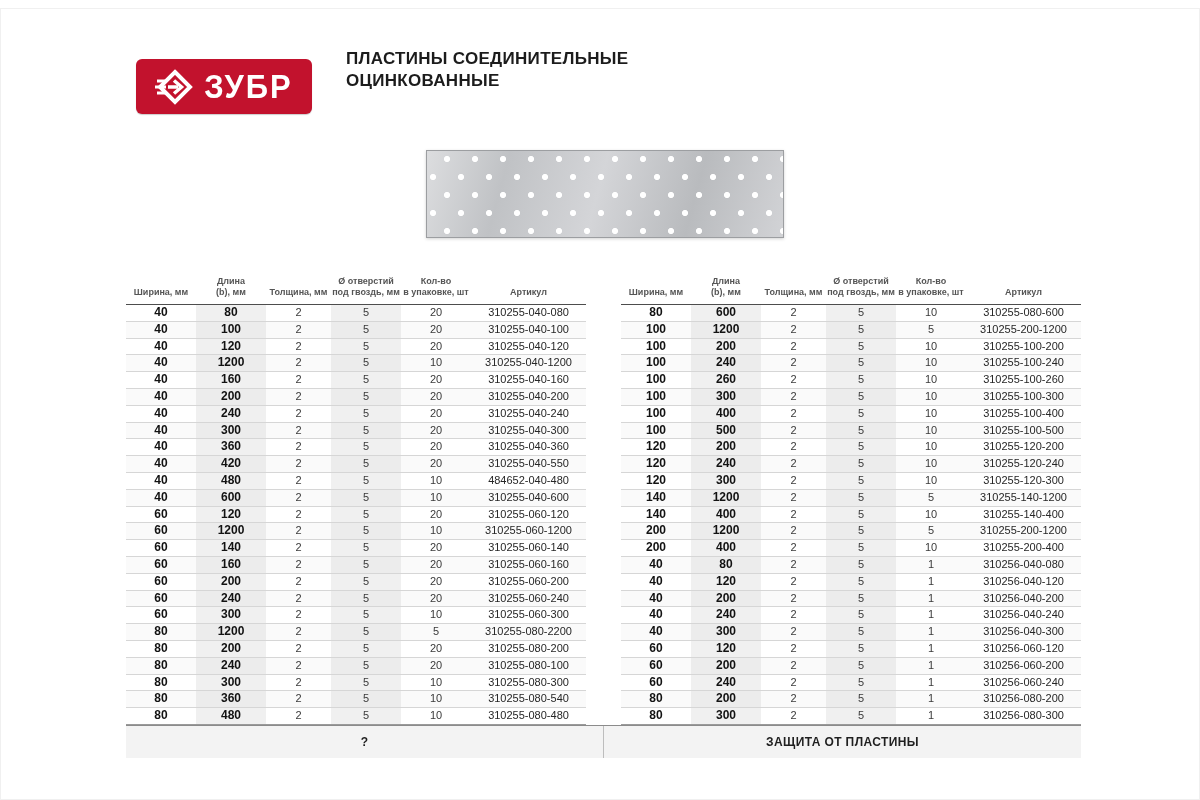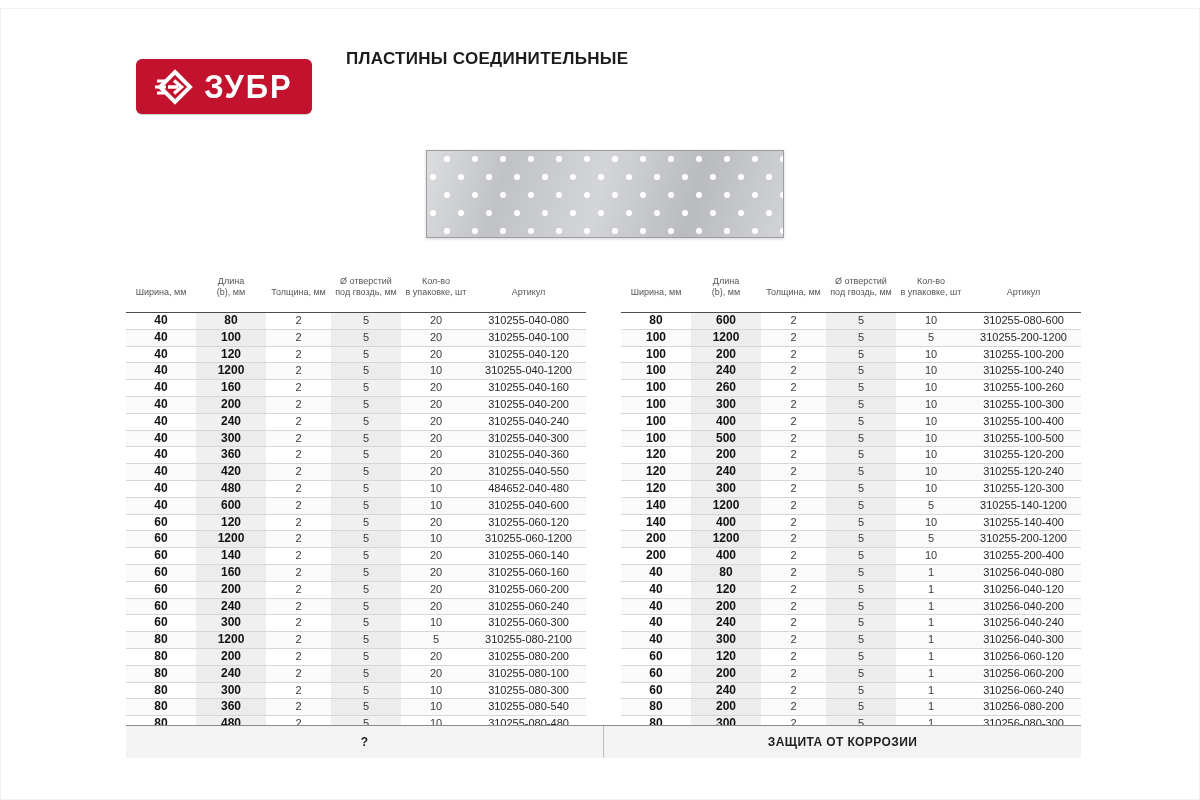--- a/index.html
+++ b/index.html
@@ -37,22 +37,22 @@
     background-position:6px -10px,20px 8px,0 0;
     box-shadow:0 1px 3px rgba(0,0,0,.18);
   }
 
   
   .tables{position:absolute;left:125px;top:262px;width:955px;display:flex;gap:35px;}
   table{border-collapse:collapse;width:460px;table-layout:fixed;}
   col.c1{width:70px}col.c2{width:70px}col.c3{width:65px}
   col.c4{width:70px}col.c5{width:70px}col.c6{width:115px}
   th{
-    font-weight:normal;font-size:9px;color:#555;text-align:center;vertical-align:bottom;
-    padding:2px 1px 13px;white-space:pre-line;line-height:1.3;
+    font-weight:bold;font-size:9px;color:#555;text-align:center;vertical-align:bottom;
+    padding:2px 1px 5px;white-space:pre-line;line-height:1.3;
     border-bottom:1px solid #4d4d4d;height:26px;
   }
   td{
     text-align:center;height:15.8px;padding:0 2px;border-bottom:1px solid #d6d6d6;
     font-size:11px;color:#3a3a3a;line-height:15.8px;overflow:hidden;white-space:nowrap;
   }
   td:nth-child(1),td:nth-child(2){font-weight:bold;color:#121212;font-size:12px;}
   td:nth-child(2),td:nth-child(4){background:#f0f0f0;}
   td:nth-child(6){color:#262626;}
   tbody tr:nth-child(even) td{background-color:#fafafa;}
@@ -83,20 +83,21 @@
         <path d="M2 14 h9 M0 20 h11 M2 26 h9" stroke="#ffffff" stroke-width="3" fill="none"></path>
         <path d="M13 20 h10" stroke="#ffffff" stroke-width="3.5" fill="none"></path>
         <path d="M19 13.5 L26.5 20 L19 26.5" fill="none" stroke="#ffffff" stroke-width="3.5"></path>
       </svg>
     </span>
     <span class="logo-text">ЗУБР</span>
   </div>
 
   <div class="page-title">
     <div>ПЛАСТИНЫ СОЕДИНИТЕЛЬНЫЕ</div>
+    <div>ОЦИНКОВАННЫЕ</div>
   </div>
 
   <div class="plate"></div>
 
   <div class="tables">
     <table>
       <colgroup>
         <col class="c1">
           <col class="c2">
           <col class="c3">
@@ -269,21 +270,21 @@
             <td>5</td>
             <td>10</td>
             <td>310255-060-300</td>
           </tr>
           <tr>
             <td>80</td>
             <td>1200</td>
             <td>2</td>
             <td>5</td>
             <td>5</td>
-            <td>310255-080-2100</td>
+            <td>310255-080-2200</td>
           </tr>
           <tr>
             <td>80</td>
             <td>200</td>
             <td>2</td>
             <td>5</td>
             <td>20</td>
             <td>310255-080-200</td>
           </tr>
           <tr>
@@ -542,16 +543,16 @@
             <td>5</td>
             <td>1</td>
             <td>310256-080-300</td>
           </tr>
         </tbody>
       </table>
   </div>
 
   <div class="footer">
     <div class="footer-cell">?</div>
-    <div class="footer-cell">ЗАЩИТА ОТ КОРРОЗИИ</div>
+    <div class="footer-cell">ЗАЩИТА ОТ ПЛАСТИНЫ</div>
   </div>
 
 </div>
 
 </body></html>

